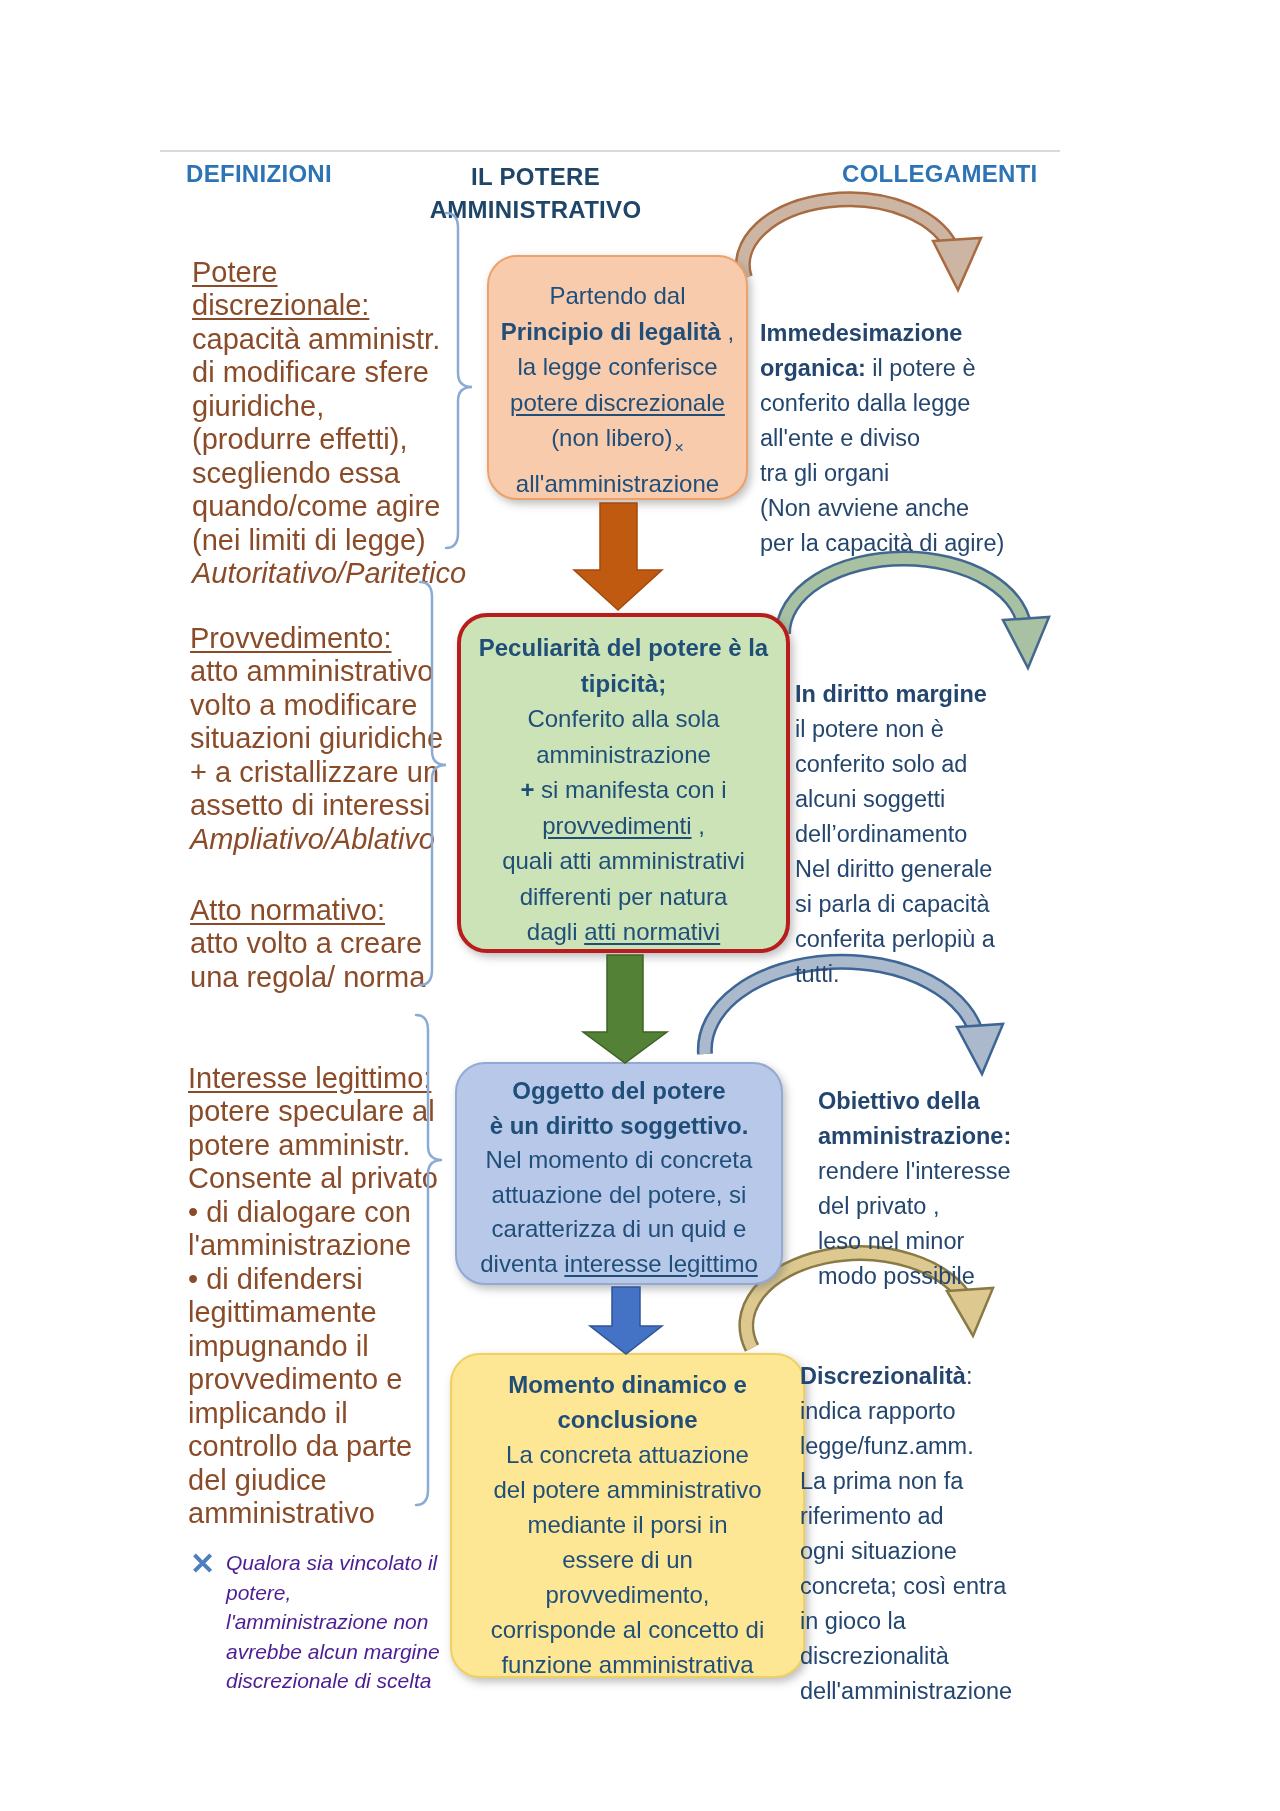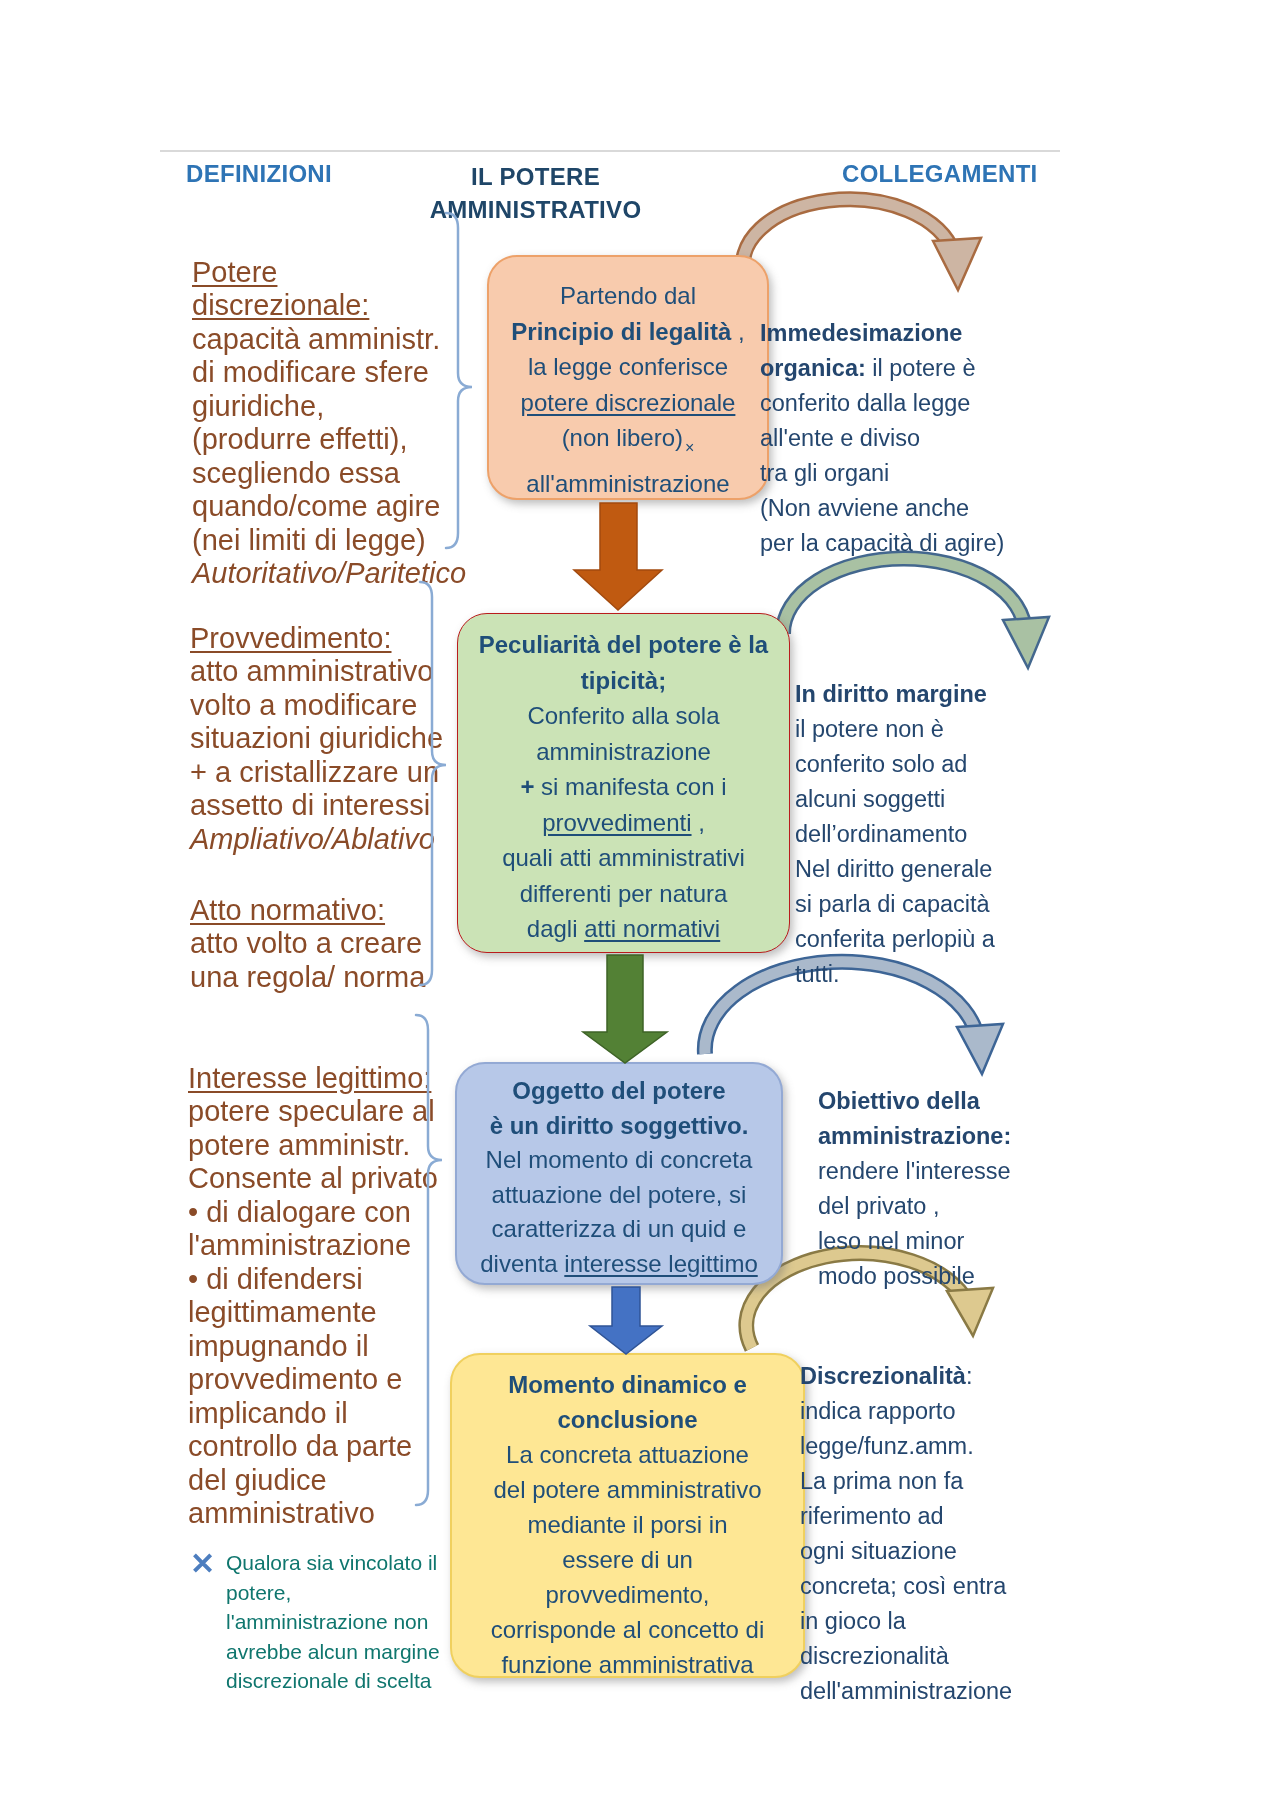--- a/index.html
+++ b/index.html
@@ -15,32 +15,32 @@
 
   .defblock{color:#8a4b28;font-size:29px;line-height:33.5px;white-space:pre-line;}
   .defblock .h{text-decoration:underline;text-underline-offset:3px;}
   .defblock .it{font-style:italic;}
   #def-1{left:192px;top:222px;width:260px;}
   #def-2{left:190px;top:588px;width:260px;}
   #def-3{left:190px;top:860px;width:260px;}
   #def-4{left:188px;top:1028px;width:260px;}
 
   #note-x{left:190px;top:1546px;color:#4d7ebf;font-size:30px;font-weight:bold;}
-  #note-text{left:226px;top:1548px;width:230px;color:#0f766e;font-size:21px;
-             line-height:29.5px;white-space:pre-line;}
+  #note-text{left:226px;top:1548px;width:230px;color:#4c1d95;font-size:21px;
+             font-style:italic;line-height:29.5px;white-space:pre-line;}
 
   .cbox{border-radius:30px;text-align:center;color:#1f4e79;font-size:24px;
         box-shadow:3px 4px 8px rgba(110,110,110,.45);box-sizing:border-box;}
   .cbox .ln{line-height:35.5px;white-space:pre-line;}
   .cbox b{font-weight:bold;}
   .u{text-decoration:underline;text-underline-offset:3px;}
-  #box-1{left:487px;top:255px;width:282px;height:245px;background:#f8cbad;
+  #box-1{left:487px;top:255px;width:261px;height:245px;background:#f8cbad;
          border:2.5px solid #eda169;padding-top:21px;}
   #box-2{left:457px;top:613px;width:333px;height:340px;background:#cbe3b6;
-         border:1px solid #b91c1c;padding-top:13px;}
+         border:4px solid #b91c1c;padding-top:13px;}
   #box-2 .ln{line-height:35.5px;}
   #box-3{left:455px;top:1062px;width:328px;height:223px;background:#b7c8e8;
          border:2px solid #93a9d4;padding-top:10px;}
   #box-3 .ln{line-height:34.5px;}
   #box-4{left:450px;top:1353px;width:355px;height:325px;background:#fee794;
          border:2.5px solid #f0d05e;padding-top:12px;}
   #box-4 .ln{line-height:35px;}
   .subx{font-size:16px;vertical-align:-7px;margin-left:2px;}
 
   .rblock{color:#24466e;font-size:23.5px;line-height:35px;white-space:pre-line;}

